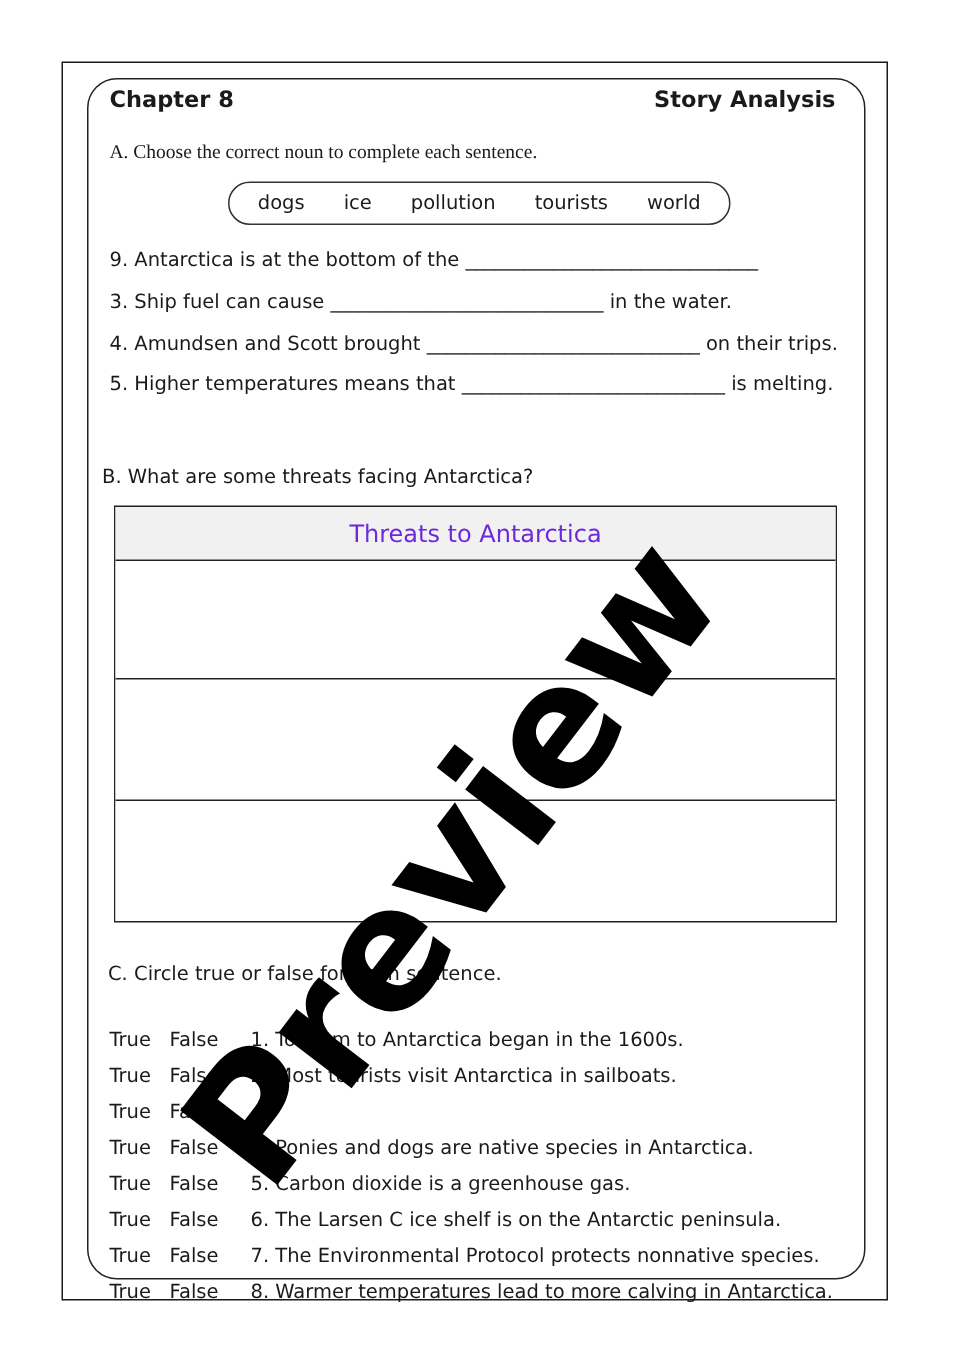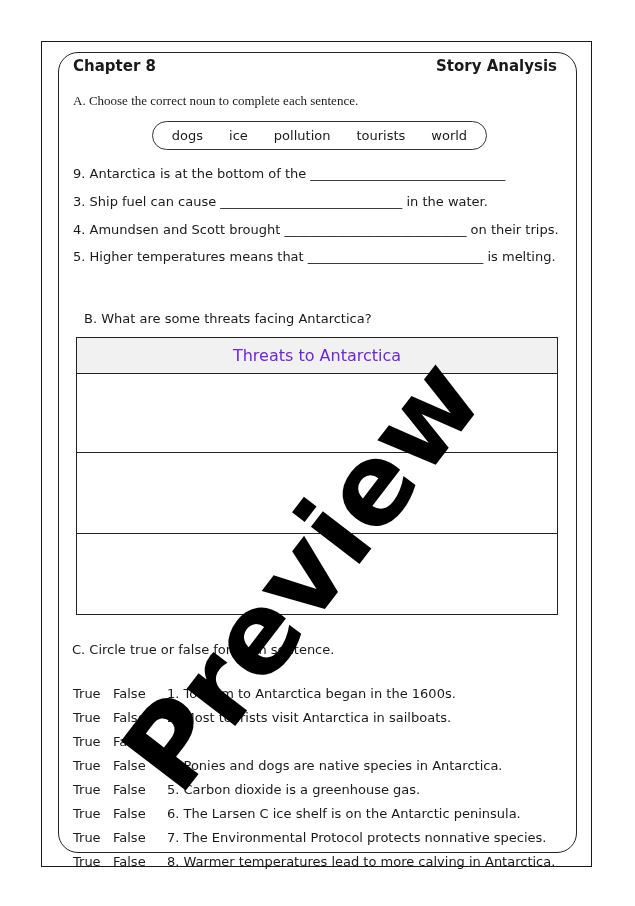--- a/index.html
+++ b/index.html
@@ -17,21 +17,21 @@
 
   .a-instr { position:absolute; left:73px; top:93px; font-size:13px;font-family:Liberation Serif, serif; }
 
   .wordbank { position:absolute; left:152px; top:121px; width:335px; height:29px;
     border:1.3px solid #333; border-radius:15px;
     display:flex; align-items:center; justify-content:center; gap:26px; font-size:13px; }
 
   .sentences { position:absolute; left:73px; top:160px; width:500px; font-size:13px; }
   .sentence { height:27.7px; display:flex; align-items:center; white-space:nowrap; }
 
-  .b-instr { position:absolute; left:84px; top:311px; font-size:13px; }
+  .b-instr { position:absolute; left:68px; top:311px; font-size:13px; }
 
   .btable { position:absolute; left:76px; top:337px; width:482px; border:1px solid #222; background:#fff; }
   .btable-head { height:35px; background:#f1f1f1; display:flex; align-items:center; justify-content:center;
     font-size:16px; color:#6d28d9; }
   .btable-row { background:#fff; border-top:1px solid #222; }
   .btable-row.r1 { height:79px; }
   .btable-row.r2 { height:81px; }
   .btable-row.r3 { height:81px; }
 
   .c-instr { position:absolute; left:72px; top:642px; font-size:13px; }

